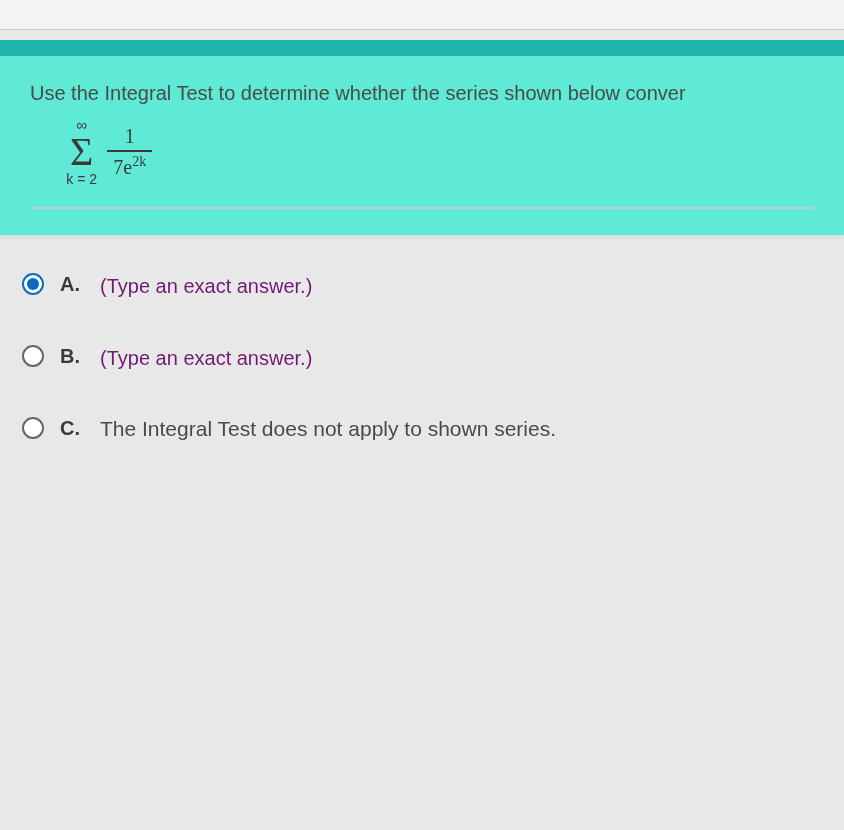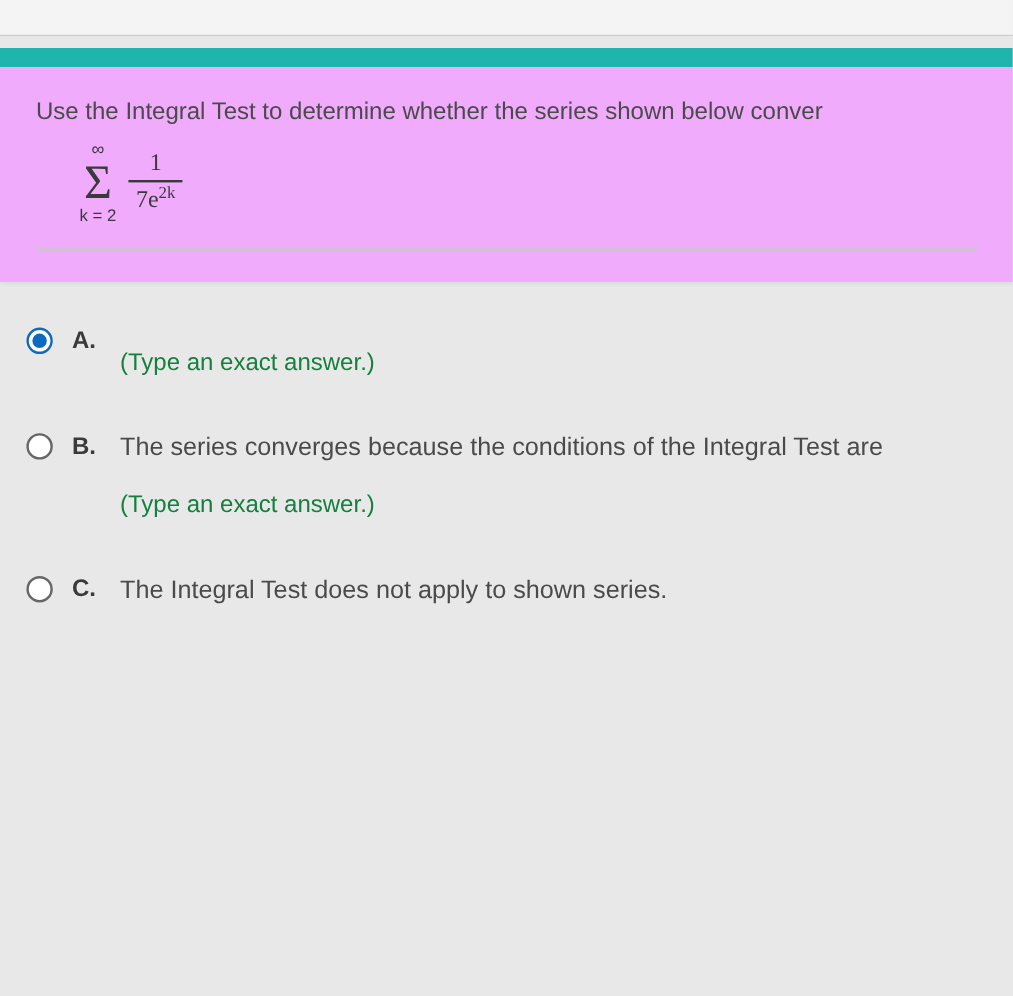--- a/index.html
+++ b/index.html
@@ -15,21 +15,21 @@
     height: 30px;
     background: #f4f4f4;
     border-bottom: 1px solid #ccc;
   }
   .teal-band {
     height: 16px;
     background: #1fb5ad;
     margin-top: 10px;
   }
   .content-card {
-    background: #f0abfc;
+    background: #5eead4;
     margin: 0;
     padding: 26px 30px;
     box-shadow: 0 2px 4px rgba(0,0,0,0.08);
   }
   .question-text {
     font-size: 20px;
     color: #4a4a4a;
     margin-bottom: 20px;
   }
   .formula {
@@ -127,23 +127,23 @@
     margin-top: 4px;
     min-width: 24px;
   }
   .choice-body {
     flex: 1;
     font-size: 21px;
     color: #4a4a4a;
     line-height: 1.5;
   }
   .hint {
-    margin-top: 18px;
+    margin-top: 2px;
     font-size: 20px;
-    color: #15803d;
+    color: #701a75;
   }
 </style>
 </head>
 <body>
 
 <div class="top-bar"></div>
 <div class="teal-band"></div>
 
 <div class="content-card">
   <div class="question-text">Use the Integral Test to determine whether the series shown below conver</div>
@@ -175,21 +175,20 @@
     <div class="choice-letter">A.</div>
     <div class="choice-body">
       <div class="hint">(Type an exact answer.)</div>
     </div>
   </div>
 
   <div class="choice">
     <div class="radio"></div>
     <div class="choice-letter">B.</div>
     <div class="choice-body">
-      <span>The series converges because the conditions of the Integral Test are</span>
       <div class="hint">(Type an exact answer.)</div>
     </div>
   </div>
 
   <div class="choice" style="margin-bottom:10px;">
     <div class="radio"></div>
     <div class="choice-letter">C.</div>
     <div class="choice-body">
       <span>The Integral Test does not apply to shown series.</span>
     </div>

